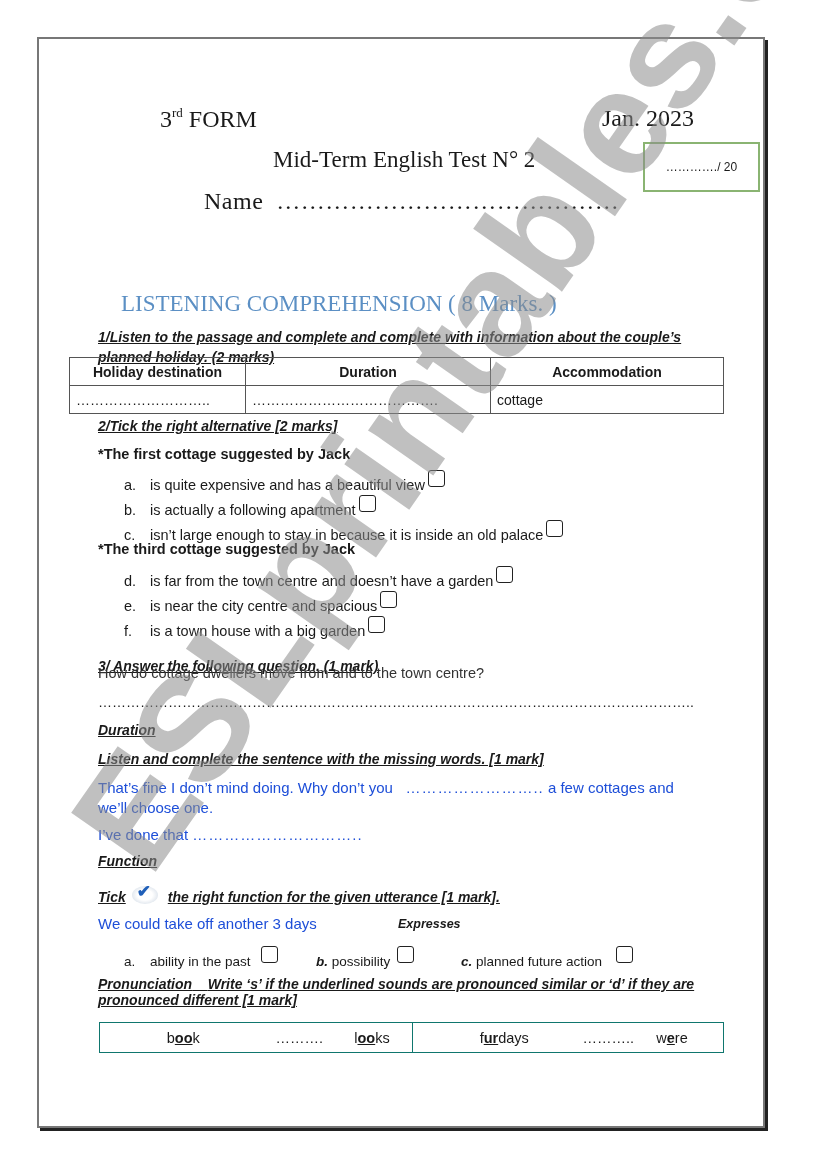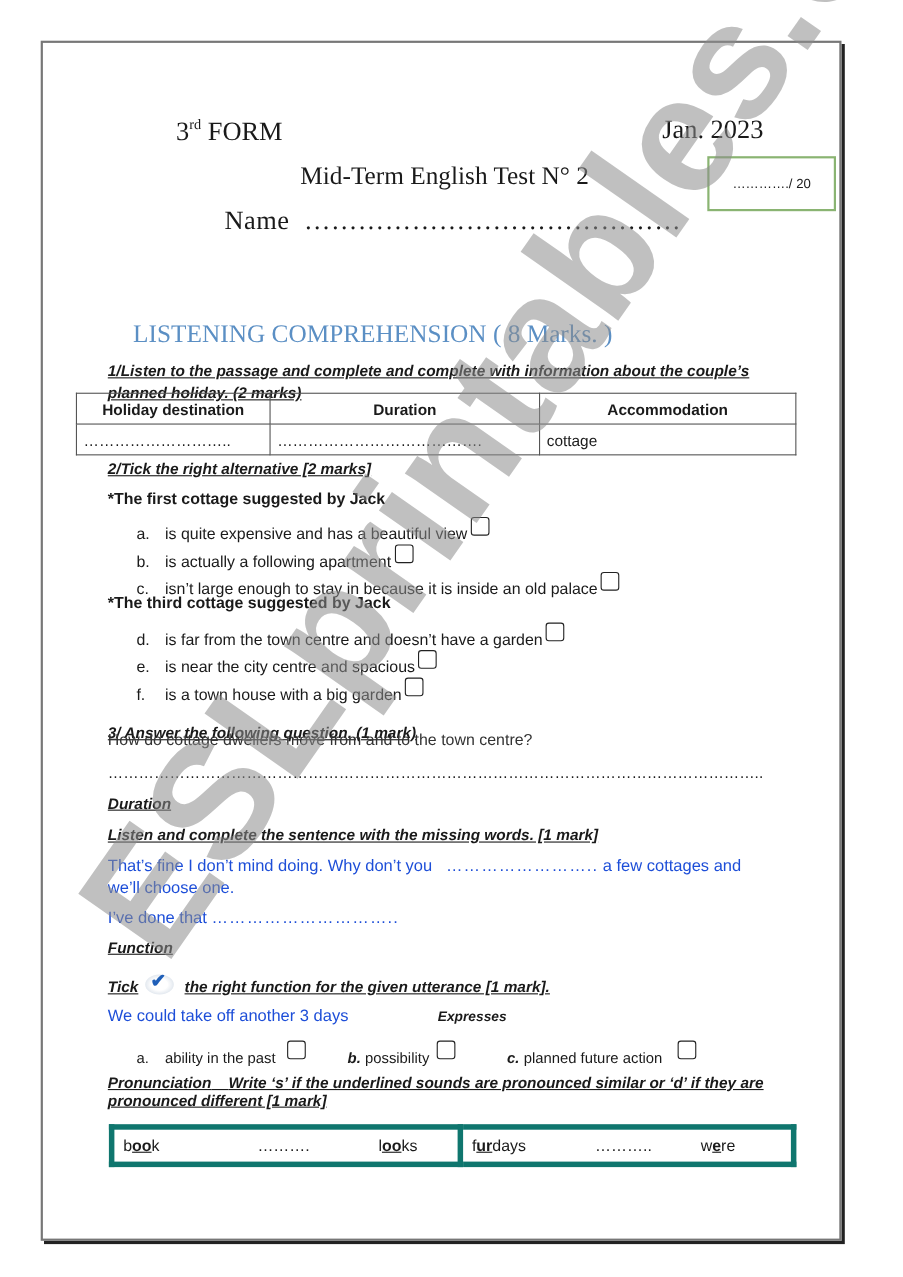--- a/index.html
+++ b/index.html
@@ -23,21 +23,21 @@
   .sub { left: 98px; font-weight: bold; font-size: 14.5px; }
   .item { font-size: 14.5px; }
   .item .lbl { display: inline-block; width: 26px; }
   .box { display: inline-block; width: 15px; height: 15px; border: 1.5px solid #222; border-radius: 3px; vertical-align: 3px; margin-left: 3px; }
   .q3 { left: 98px; top: 638px; margin-top: 20px; }
   .text-gray { color: #1d4ed8; font-size: 15px; }
   .dots { letter-spacing: 1px; }
   .check-icon { display: inline-block; width: 26px; height: 18px; border-radius: 50%; background: radial-gradient(ellipse at center, #ffffff 40%, #c8d3e0 100%); position: relative; vertical-align: -2px; margin: 0 10px 0 6px; }
   .check-icon::after { content: "✔"; position: absolute; left: 5px; top: -5px; color: #1f5fb8; font-size: 17px; font-style: normal; }
   table.pron { position: absolute; left: 99px; top: 1022px; width: 625px; border-collapse: collapse; font-size: 14.5px; }
-  table.pron td { border: 5px solid #0f766e; height: 29px; padding: 0 8px; }
+  table.pron td { border: 1px solid #0f766e; height: 29px; padding: 0 8px; text-align: center; }
   .u { text-decoration: underline; font-weight: bold; }
   .watermark { position: absolute; left: 0; top: 0; width: 821px; height: 1161px; pointer-events: none; }
 </style>
 </head>
 <body>
 
 <div class="page"></div>
 
 <div class="abs serif form"><span>3</span><sup>rd</sup> <span>FORM</span></div>
 <div class="abs serif date">Jan. 2023</div>

